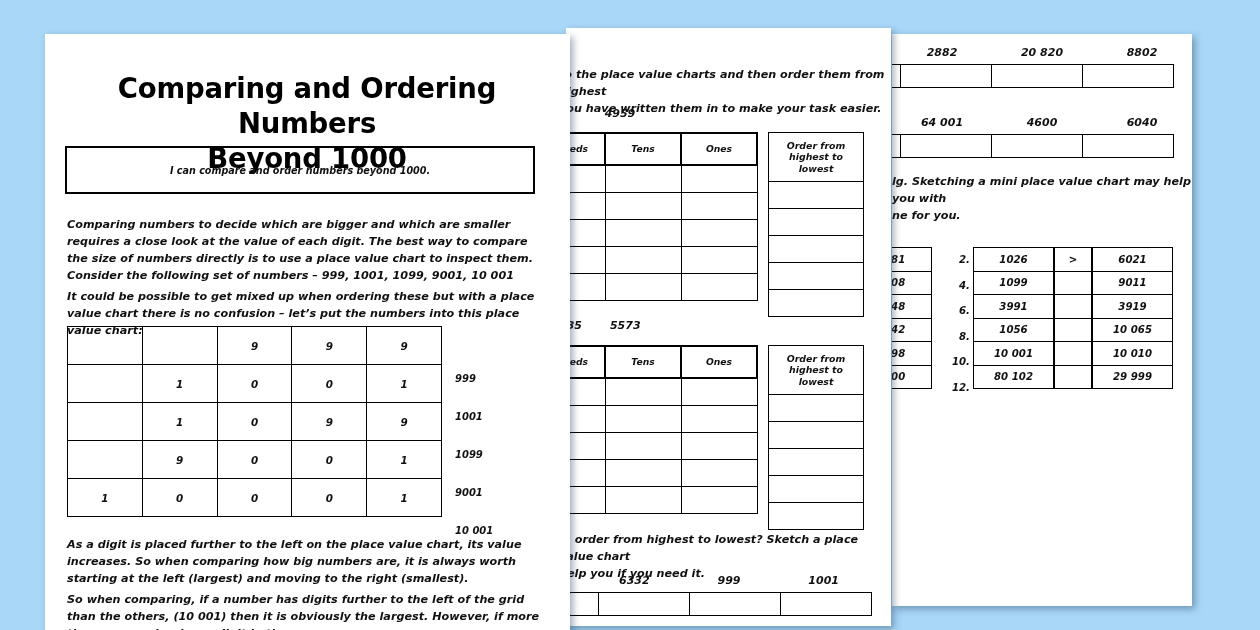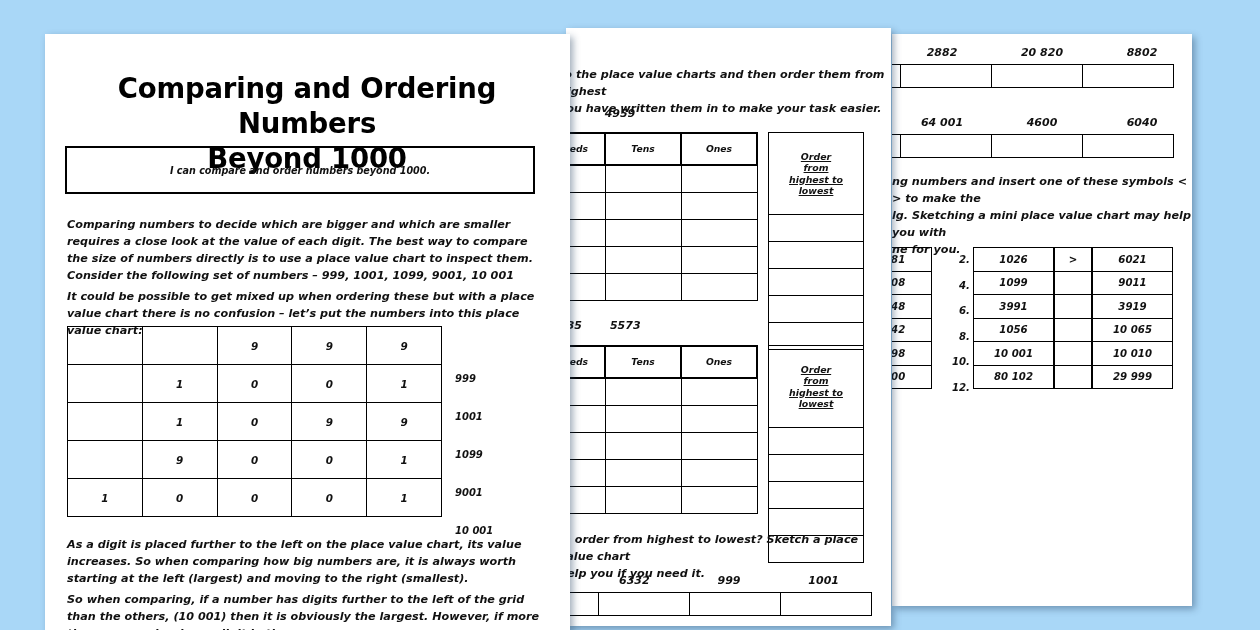--- a/index.html
+++ b/index.html
@@ -108,21 +108,21 @@
     border: 1.9px solid #000;
     box-sizing: border-box;
     text-align: center;
     font-family: "DejaVu Sans", sans-serif;
     font-style: italic;
     font-weight: 700;
     font-size: 9.4px;
     line-height: 1.2;
     color: #111;
   }
-  table.ord th { height: 32px; padding: 18px; text-decoration: underline; }
+  table.ord th { height: 32px; padding: 7px; }
   table.ord td { height: 27px; }
 
   
   .strip-nums {
     position: absolute;
     display: flex;
     font-size: 11px;
     font-style: italic;
     font-weight: 700;
     color: #111;
@@ -211,21 +211,20 @@
         <span style="flex:1">6040</span>
       </div>
     <div class="strip-boxes" id="p3s2b" style="left:-28px; top:100px; width:310px; height:24px;">
         <div class="cell" style="width:36px"></div>
         <div class="cell" style="flex:1"></div>
         <div class="cell" style="flex:1"></div>
         <div class="cell" style="flex:1"></div>
       </div>
 
     <div class="para" style="position:absolute; left:0px; top:139px; width:300px;">
-      <div>ng numbers and insert one of these symbols &lt; &gt; to make the</div>
       <div>lg. Sketching a mini place value chart may help you with</div>
       <div>ne for you.</div>
     </div>
 
     <table class="cmpleft" id="p3left" style="position:absolute; left:-12px; top:213px;">
         <tbody>
           <tr>
             <td>781</td>
           </tr>
           <tr>

